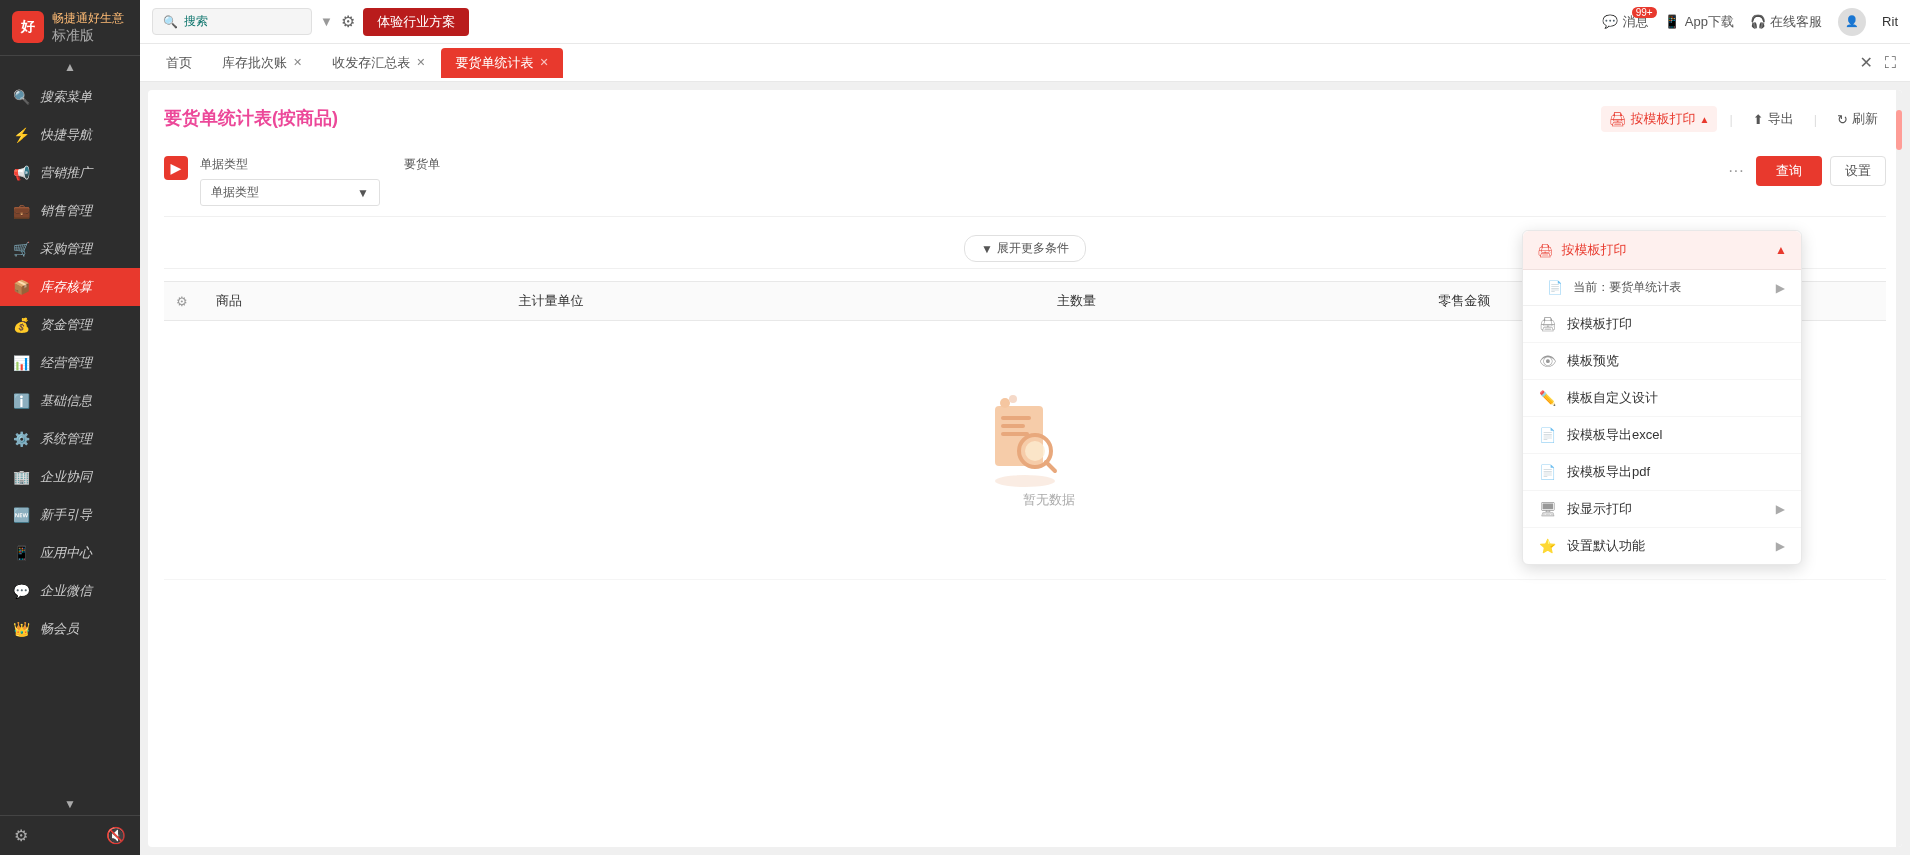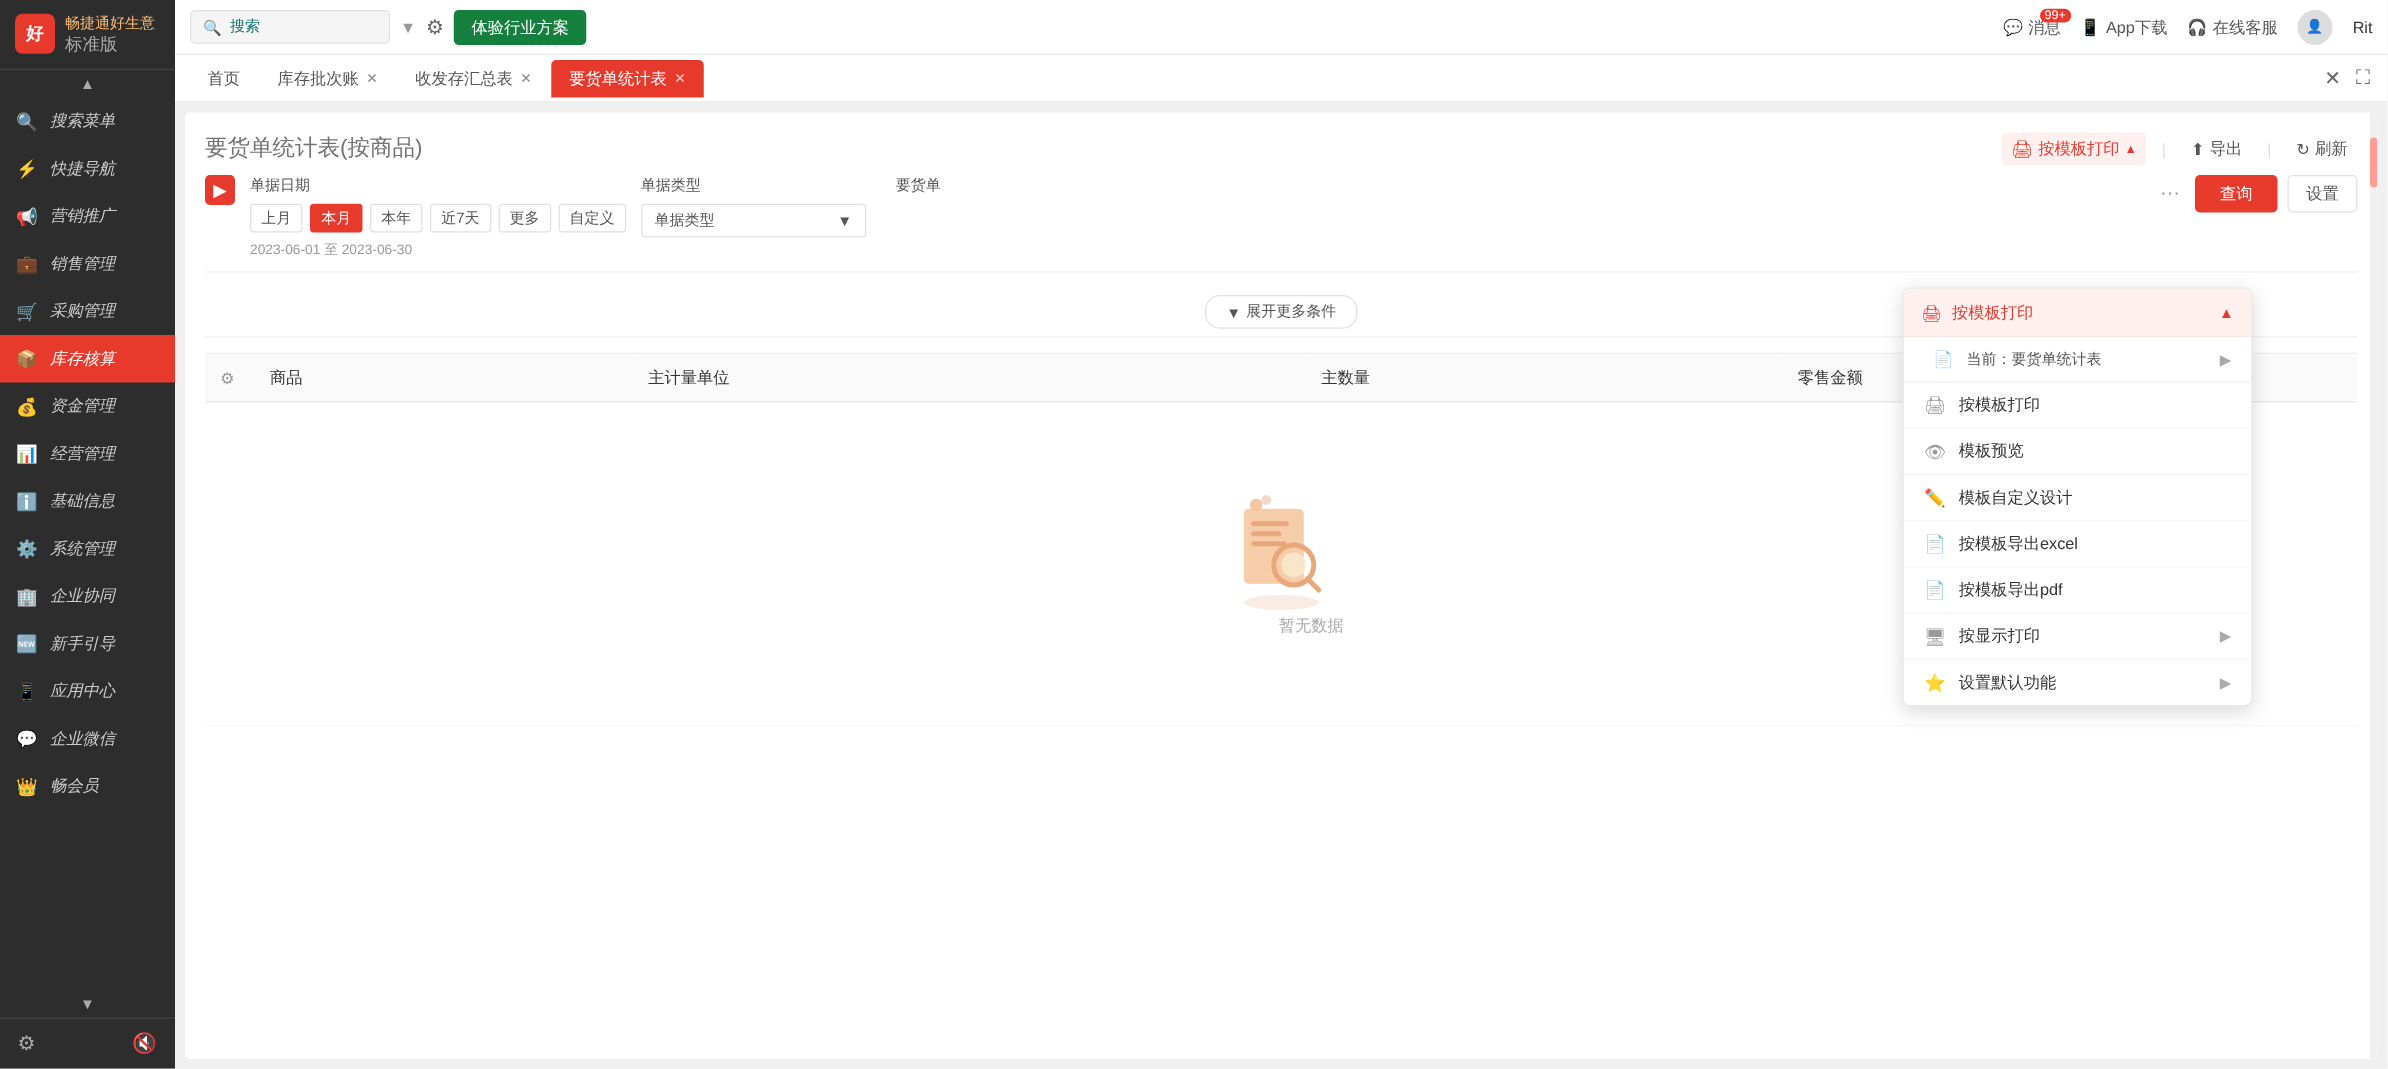--- a/index.html
+++ b/index.html
@@ -88,21 +88,21 @@
       border: 1px solid #e0e0e0;
       border-radius: 4px;
       padding: 4px 10px;
       font-size: 12px;
       color: #999;
       width: 160px;
       display: flex; align-items: center; gap: 6px;
     }
     .topbar-gear { color: #666; cursor: pointer; font-size: 16px; }
     .topbar-industry-btn {
-      background: #15803d;
+      background: #b91c1c;
       color: #fff;
       border: none;
       border-radius: 4px;
       padding: 5px 14px;
       font-size: 13px;
       cursor: pointer;
       white-space: nowrap;
     }
     .topbar-spacer { flex: 1; }
     .topbar-icons { display: flex; align-items: center; gap: 16px; color: #555; font-size: 13px; }
@@ -176,22 +176,23 @@
       flex: 1;
       background: #fff;
       margin: 8px;
       border-radius: 4px;
       overflow: auto;
       padding: 16px;
       position: relative;
     }
     .page-title {
       font-size: 18px;
-      font-weight: normal;
-      color: #737373;
+      font-weight: bold;
+      color: #ec4899;
+      margin-bottom: 16px;
     }
 
     
     .filter-bar {
       display: flex;
       align-items: flex-start;
       gap: 12px;
       padding: 10px 0;
       border-bottom: 1px solid #f0f0f0;
       margin-bottom: 12px;
@@ -543,32 +544,20 @@
       </div>
       <span style="color:#e0e0e0;">|</span>
       <div class="action-btn">
         <span>↻</span>
         <span>刷新</span>
       </div>
     </div>
 
     <div class="filter-bar">
       <button class="filter-expand-btn">▶</button>
-      <div class="filter-group">
-        <div style="font-size:12px;color:#555;">单据日期</div>
-        <div class="filter-date-row">
-          <button class="date-btn">上月</button>
-          <button class="date-btn active">本月</button>
-          <button class="date-btn">本年</button>
-          <button class="date-btn">近7天</button>
-          <button class="date-btn">更多</button>
-          <button class="date-btn">自定义</button>
-        </div>
-        <div class="date-range">2023-06-01 至 2023-06-30</div>
-      </div>
       <div class="filter-group">
         <div style="font-size:12px;color:#555;">单据类型</div>
         <div class="filter-select">
           <span>单据类型</span>
           <span style="margin-left:auto;">▼</span>
         </div>
       </div>
       <div class="filter-group" style="margin-left:12px;">
         <div style="font-size:12px;color:#555;margin-bottom:4px;">要货单</div>
       </div>

